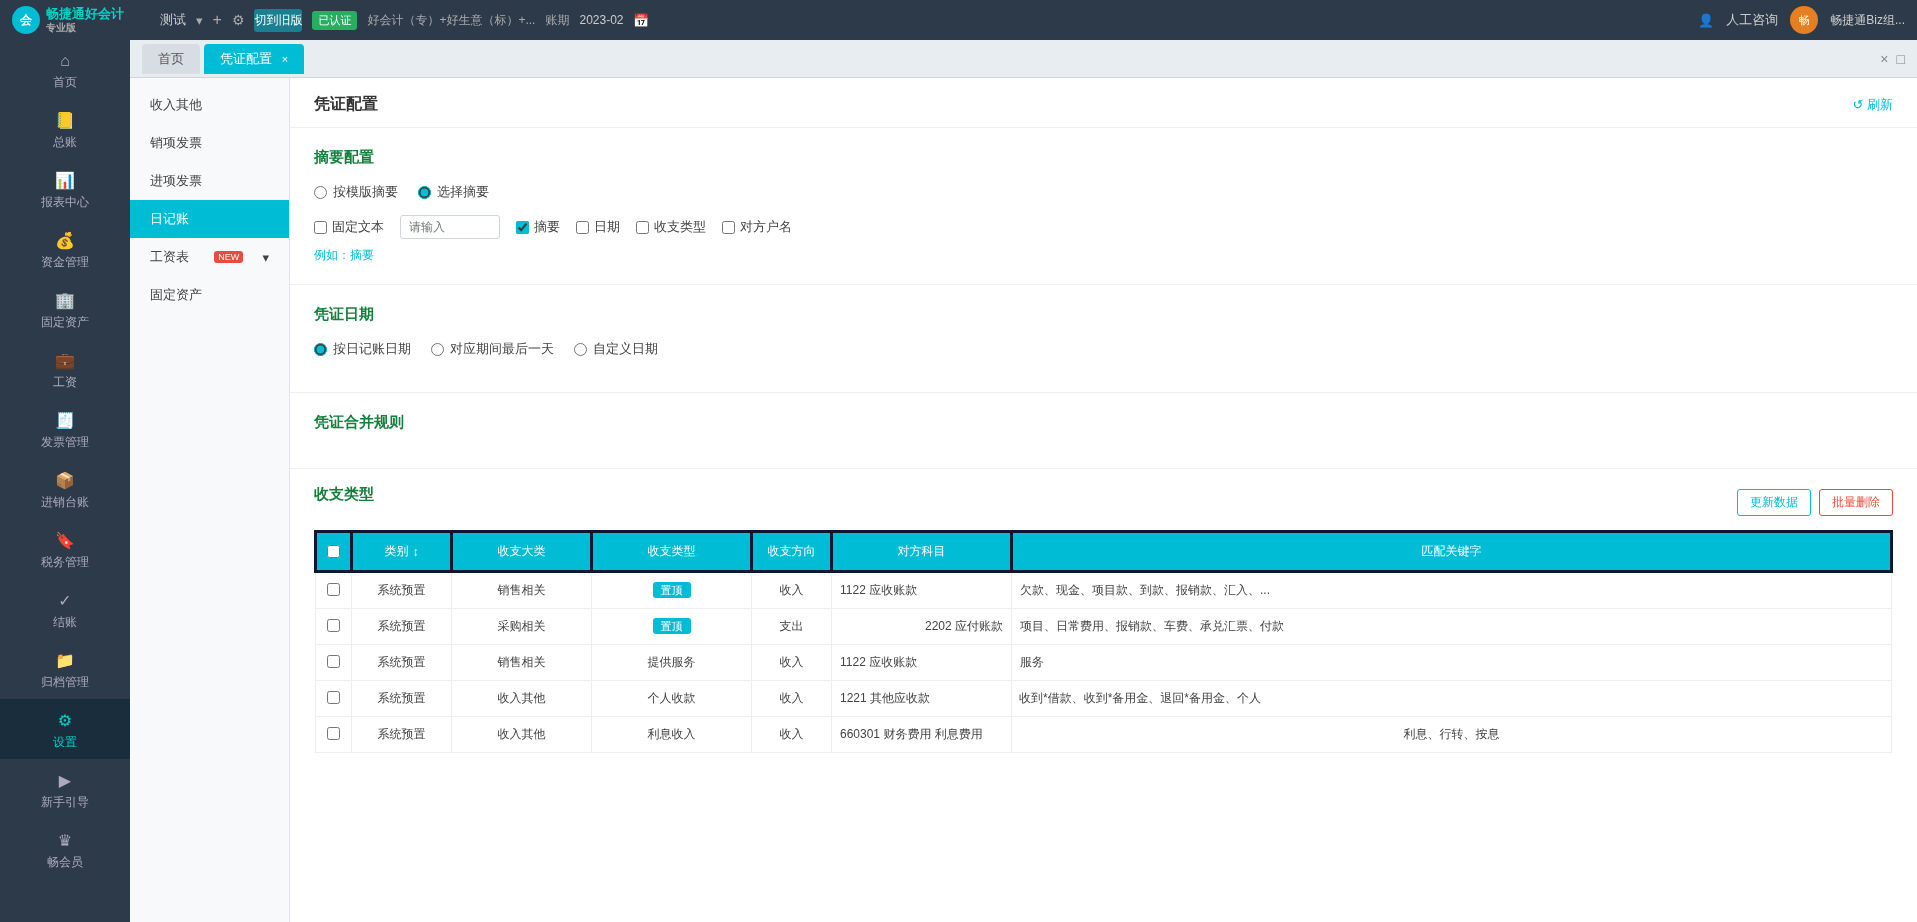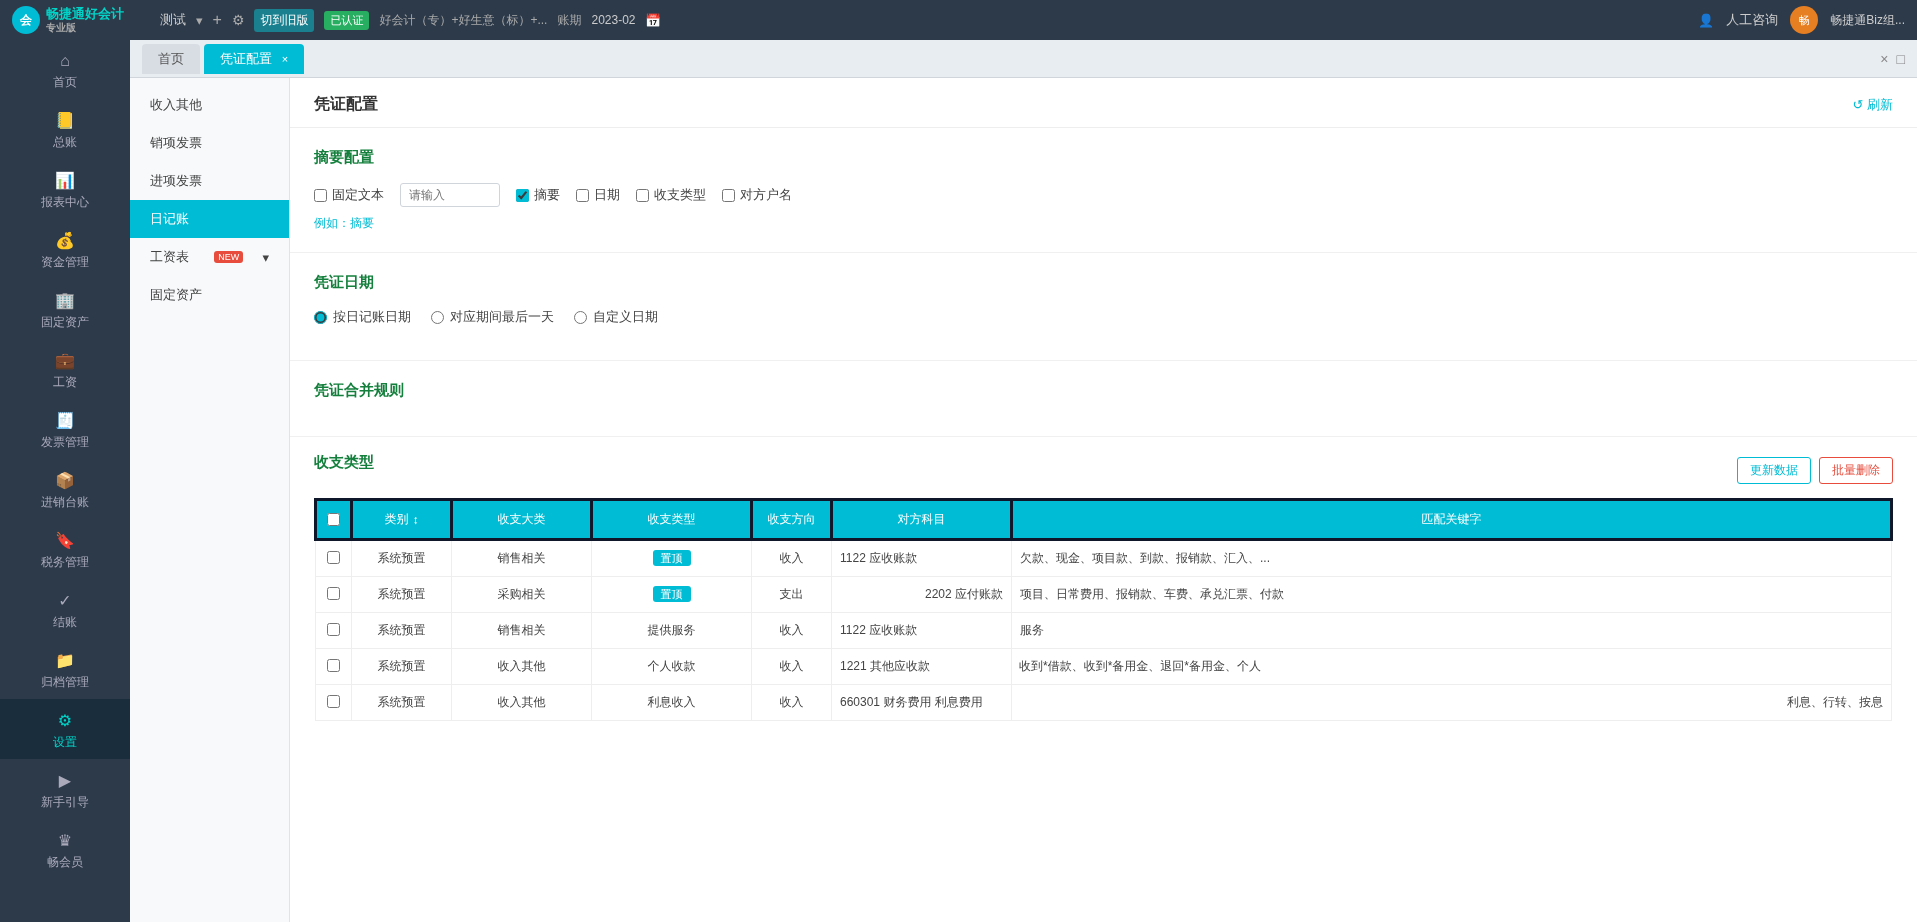--- a/index.html
+++ b/index.html
@@ -2,21 +2,21 @@
 <html><head>
   <meta charset="utf-8">
   <style>
     * { box-sizing: border-box; margin: 0; padding: 0; }
     body { font-family: "Microsoft YaHei", "PingFang SC", sans-serif; font-size: 13px; background: #f0f2f5; color: #333; display: flex; flex-direction: column; height: 922px; overflow: hidden; }
 
     
     .topbar { height: 40px; background: #2d3a4a; display: flex; align-items: center; padding: 0 12px; gap: 10px; flex-shrink: 0; }
     .topbar-logo { display: flex; align-items: center; gap: 6px; color: #00d4c8; font-weight: bold; font-size: 14px; min-width: 130px; }
     .topbar-logo-icon { width: 28px; height: 28px; background: #00bcd4; border-radius: 50%; display: flex; align-items: center; justify-content: center; color: white; font-size: 12px; }
-    .topbar-btn { background: #1a7f8e; border: none; color: white; padding: 3px 6px; border-radius: 3px; cursor: pointer; font-size: 12px; }
+    .topbar-btn { background: #1a7f8e; border: none; color: white; padding: 3px 0; border-radius: 3px; cursor: pointer; font-size: 12px; }
     .topbar-tag { background: #27ae60; color: white; padding: 2px 6px; border-radius: 3px; font-size: 11px; }
     .topbar-period { color: #ccc; font-size: 12px; }
     .topbar-right { margin-left: auto; display: flex; align-items: center; gap: 12px; color: #ccc; font-size: 13px; }
     .topbar-avatar { width: 28px; height: 28px; background: #e67e22; border-radius: 50%; display: flex; align-items: center; justify-content: center; color: white; font-size: 11px; }
 
     
     .main-layout { display: flex; flex: 1; overflow: hidden; }
 
     
     .sidebar { width: 130px; background: #2d3a4a; display: flex; flex-direction: column; flex-shrink: 0; }
@@ -216,20 +216,30 @@
 
       <div class="right-panel">
 
         <div class="panel-header">
           <span class="panel-title">凭证配置</span>
           <span class="refresh-btn">↺ <span>刷新</span></span>
         </div>
 
         <div class="section">
           <div class="section-title">摘要配置</div>
+          <div class="radio-group">
+            <label class="radio-label">
+              <input type="radio" name="summary_mode" style="">
+              <span>按模版摘要</span>
+            </label>
+            <label class="radio-label">
+              <input type="radio" name="summary_mode" checked="" style="">
+              <span>选择摘要</span>
+            </label>
+          </div>
           <div class="checkbox-row">
             <label class="checkbox-label">
               <input type="checkbox" style="">
               <span>固定文本</span>
             </label>
             <input type="text" class="text-input" placeholder="请输入" style="">
             <label class="checkbox-label">
               <input type="checkbox" checked="" style="">
               <span>摘要</span>
             </label>
@@ -365,21 +375,21 @@
       <input type="checkbox" style="">
     </td>
     <td>系统预置</td>
     <td>收入其他</td>
     <td>
       利息收入
       
     </td>
     <td>收入</td>
     <td style="text-align:left;">660301 财务费用 利息费用</td>
-    <td style="text-align:right;">利息、行转、按息</td>
+    <td style="text-align:center;">利息、行转、按息</td>
   </tr>
               </tbody>
           </table>
         </div>
 
       </div>
     </div>
   </div>
 </div>
 

